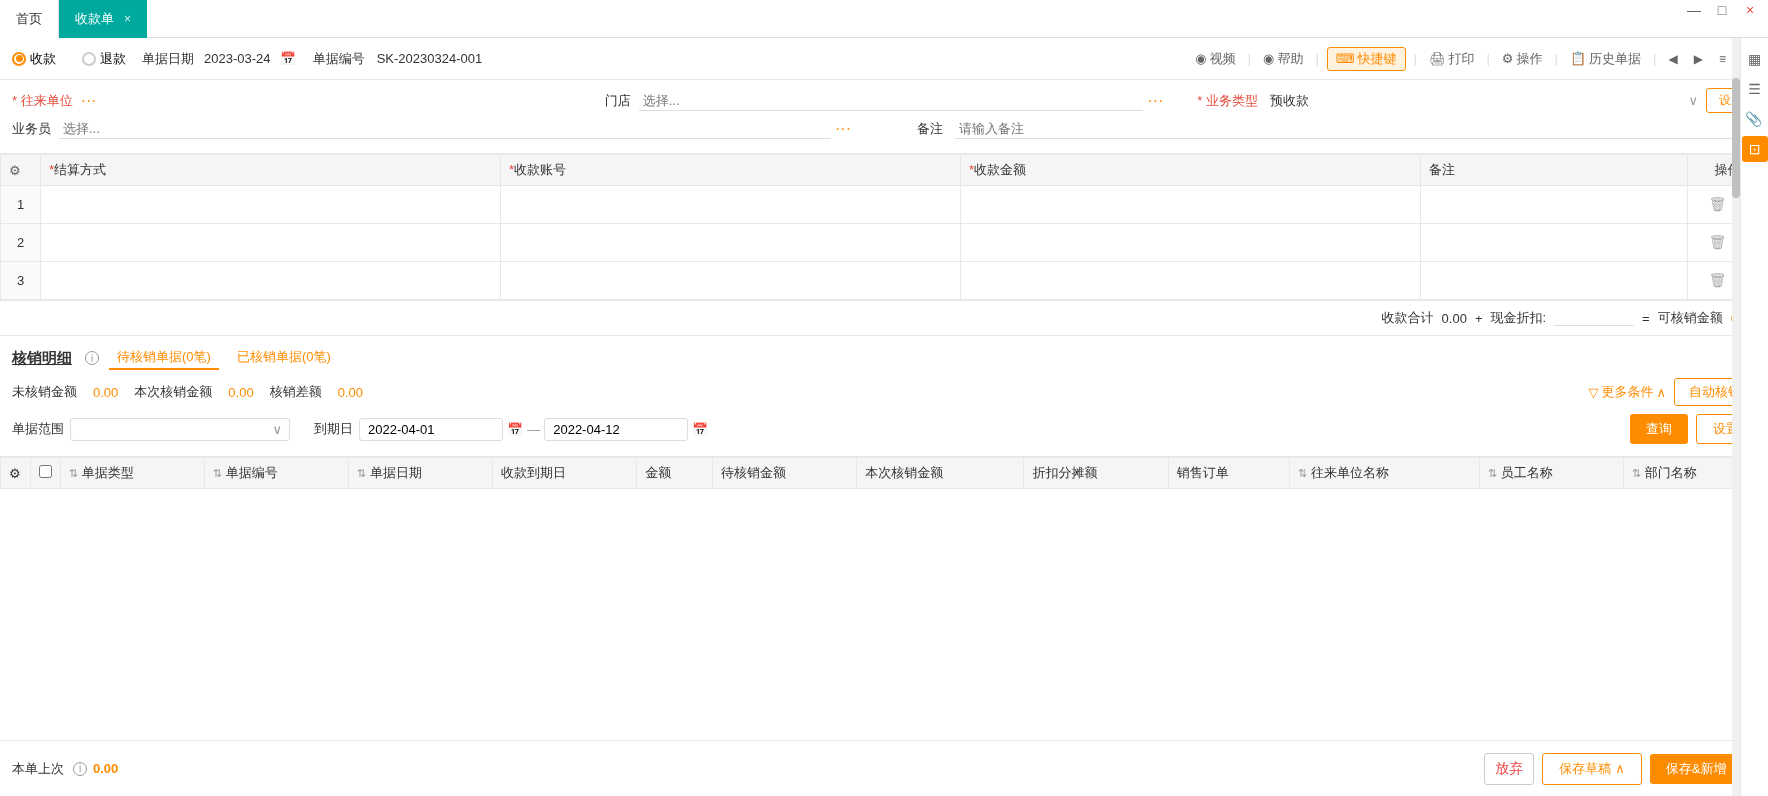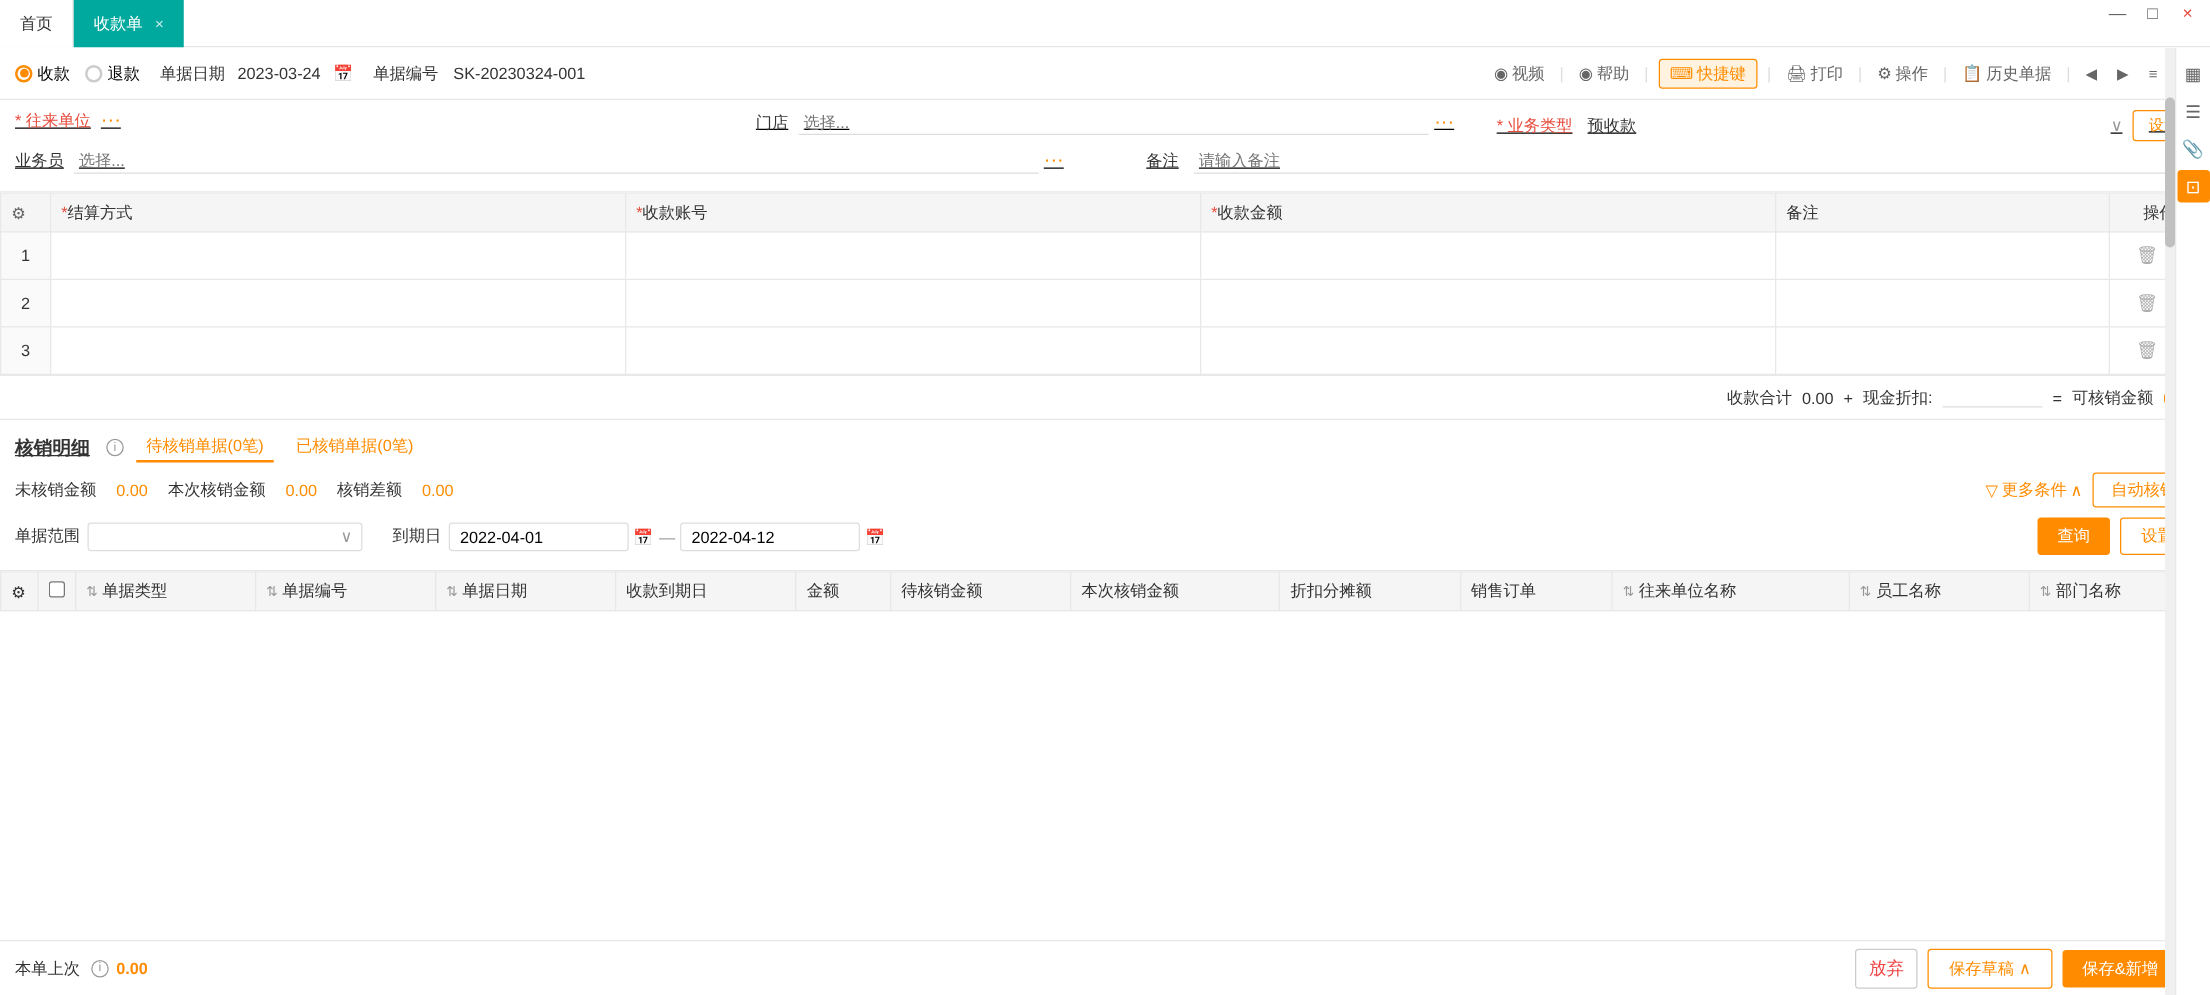--- a/index.html
+++ b/index.html
@@ -24,36 +24,36 @@
     .win-btn-close { color: #e74c3c; }
 
     
     .main-container { background: #fff; height: calc(796px - 38px); display: flex; flex-direction: column; }
 
     
     .toolbar { 
       display: flex; align-items: center; padding: 6px 12px; border-bottom: 1px solid #e8e8e8;
       background: #fff; height: 42px; gap: 16px;
     }
-    .radio-group { display: flex; gap: 12px; align-items: center; }
+    .radio-group { display: flex; gap: 26px; align-items: center; }
     .radio-item { display: flex; align-items: center; gap: 4px; cursor: pointer; }
     .radio-dot { width: 14px; height: 14px; border-radius: 50%; border: 2px solid #ccc; display: flex; align-items: center; justify-content: center; }
     .radio-dot.active { border-color: #ff8c00; }
     .radio-dot.active::after { content: ''; width: 7px; height: 7px; border-radius: 50%; background: #ff8c00; }
     .toolbar-field { display: flex; align-items: center; gap: 6px; }
     .toolbar-label { color: #333; white-space: nowrap; }
     .toolbar-value { color: #333; font-weight: 500; }
     .toolbar-right { margin-left: auto; display: flex; align-items: center; gap: 8px; }
     .toolbar-btn { display: flex; align-items: center; gap: 3px; cursor: pointer; color: #666; font-size: 12px; padding: 2px 4px; }
     .toolbar-btn.highlight { background: #fff3e0; border: 1px solid #ff8c00; color: #ff8c00; border-radius: 3px; padding: 2px 8px; }
     .toolbar-sep { color: #ddd; }
 
     
     .form-area { padding: 8px 12px; border-bottom: 1px solid #e8e8e8; background: #fff; }
-    .form-row { display: flex; align-items: flex-start; gap: 2px; margin-bottom: 6px; text-decoration: underline; }
+    .form-row { display: flex; align-items: center; gap: 2px; margin-bottom: 6px; }
     .form-field { display: flex; align-items: center; flex: 1; }
     .form-field-label { color: #e74c3c; white-space: nowrap; margin-right: 4px; }
     .form-field-label.optional { color: #333; }
     .form-field-input { 
       flex: 1; border: none; border-bottom: 1px solid #ddd; outline: none; 
       padding: 2px 4px; color: #999; font-size: 13px; min-width: 0;
     }
     .form-field-more { color: #ff8c00; margin-left: 4px; cursor: pointer; font-size: 16px; }
     table { width: 100%; border-collapse: collapse; }
     thead tr { background: #f5f5f5; }
@@ -118,21 +118,21 @@
     .bottom-table-container { overflow: auto; border-top: 1px solid #e8e8e8; }
     .bottom-table { width: 100%; border-collapse: collapse; }
     .bottom-table th { 
       background: #f5f5f5; border: 1px solid #e8e8e8; 
       padding: 6px 8px; font-weight: normal; font-size: 13px; white-space: nowrap;
     }
 
     
     .footer { 
       display: flex; align-items: center; padding: 8px 12px; 
-      background: #fff; border-top: 1px solid #e8e8e8; height: 44px;
+      background: #fff; border-top: 1px solid #e8e8e8; height: 56px;
       justify-content: space-between;
     }
     .footer-left { display: flex; align-items: center; gap: 6px; color: #333; }
     .footer-right { display: flex; align-items: center; gap: 8px; }
     .btn-abandon { background: #fff; border: 1px solid #ccc; color: #ef4444; padding: 6px 10px; border-radius: 3px; cursor: pointer; font-size: 14px; }
     .btn-draft { 
       background: #fff; border: 1px solid #ff8c00; color: #ff8c00; 
       padding: 6px 16px; border-radius: 3px; cursor: pointer; font-size: 13px;
       display: flex; align-items: center; gap: 4px;
     }

